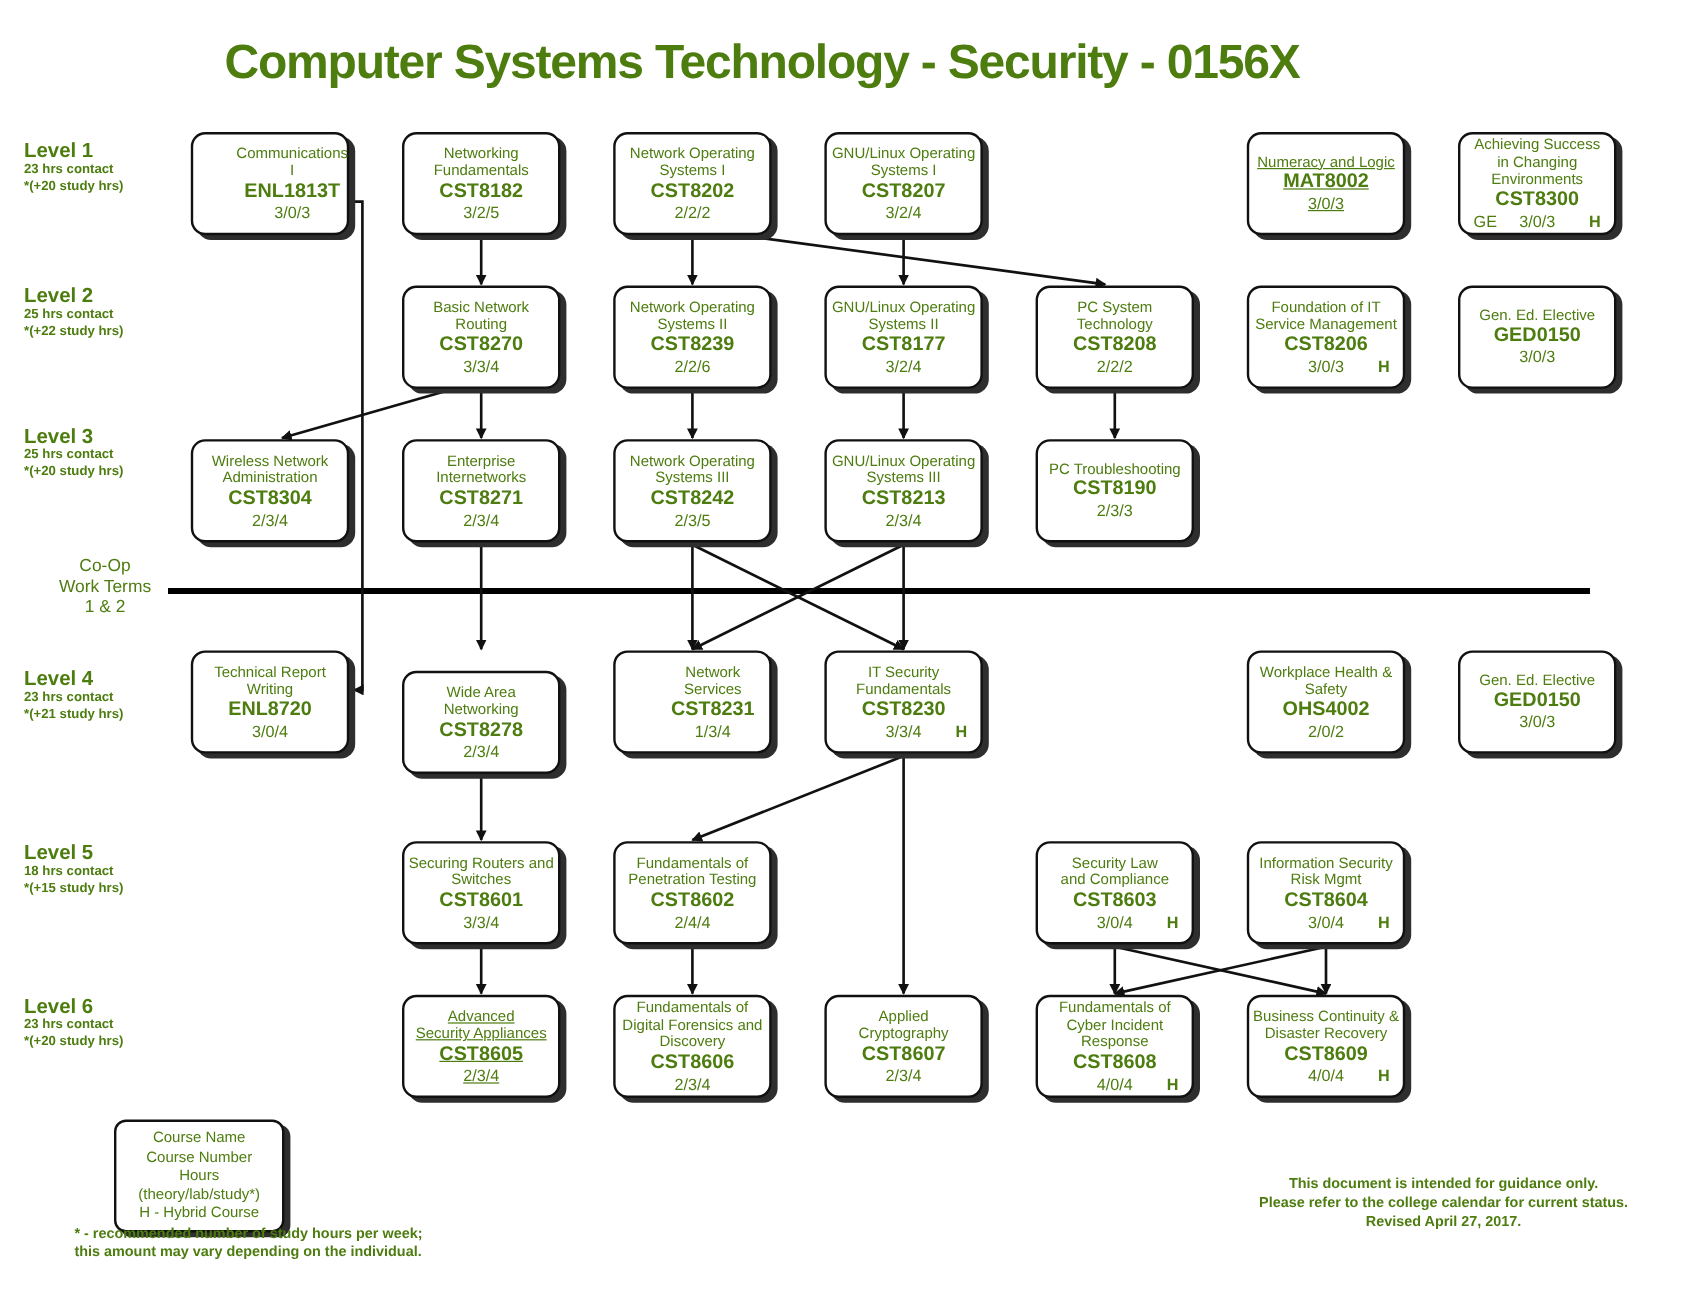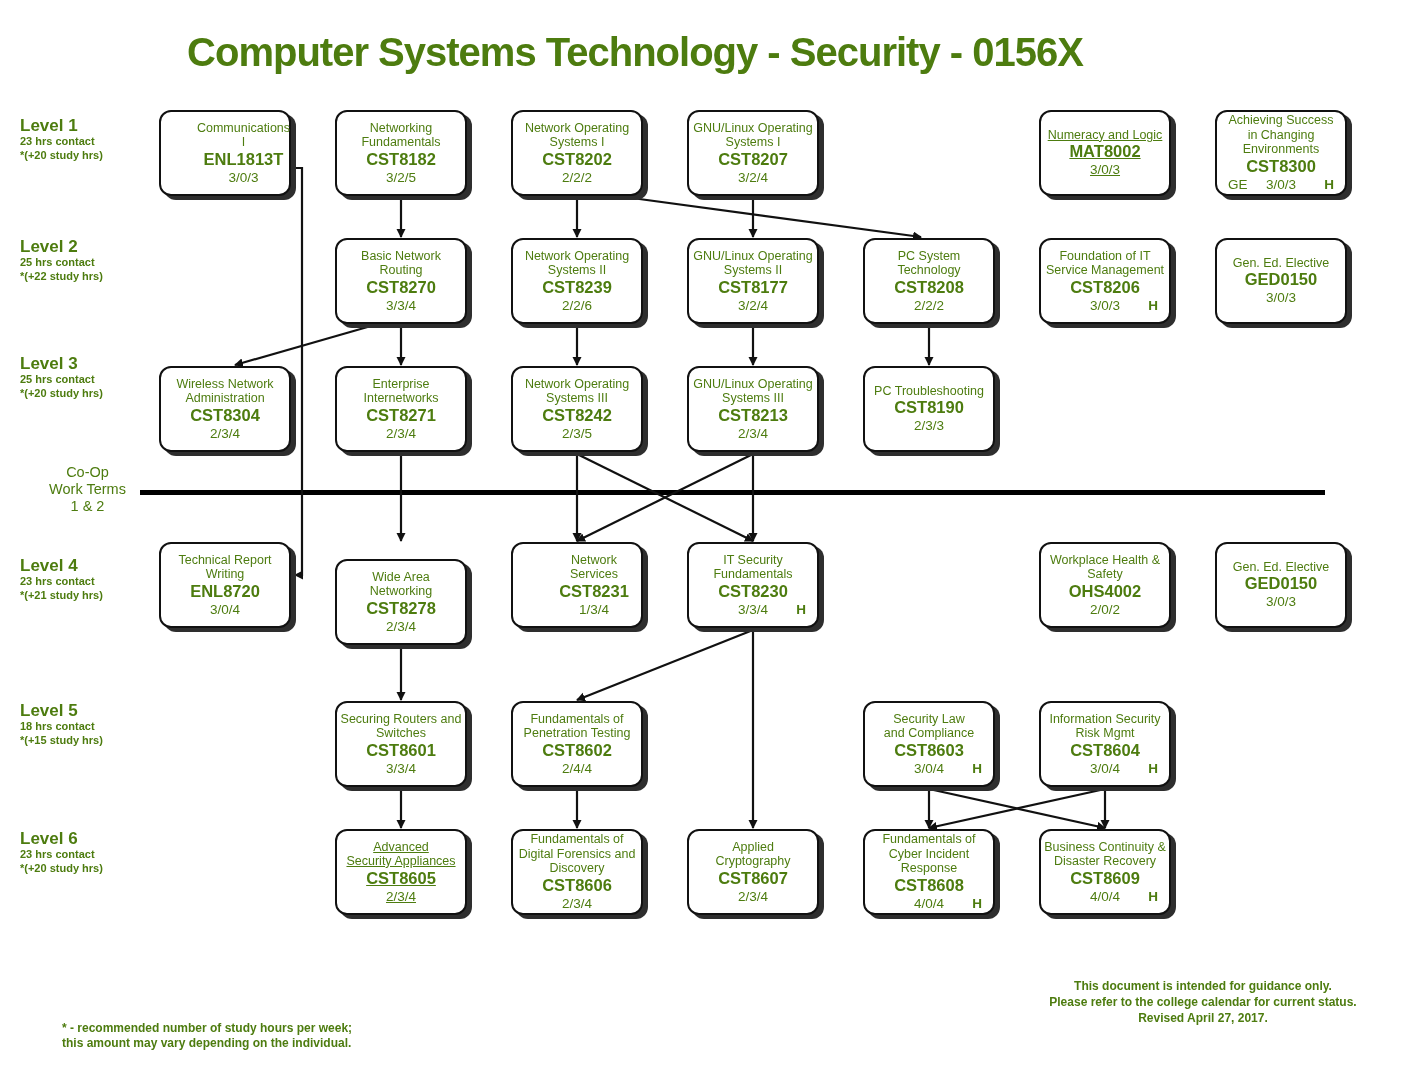--- a/index.html
+++ b/index.html
@@ -297,20 +297,27 @@
         <div class="c-hours"><span>4/0/4</span><span class="h-right">H</span></div>
       </div>
       <div class="course-box" style="left: 1039px; top: 829px;">
         <div class="c-name">Business Continuity &amp;</div>
         <div class="c-name">Disaster Recovery</div>
         <div class="c-code">CST8609</div>
         <div class="c-hours"><span>4/0/4</span><span class="h-right">H</span></div>
       </div>
     </div>
 
+  <div class="legend-box">
+    <div class="legend-line">Course Name</div>
+    <div class="legend-line">Course Number</div>
+    <div class="legend-line">Hours</div>
+    <div class="legend-line">(theory/lab/study*)</div>
+    <div class="legend-line">H - Hybrid Course</div>
+  </div>
 
   <div class="footnote">
     <div>* - recommended number of study hours per week;</div>
     <div>this amount may vary depending on the individual.</div>
   </div>
 
   <div class="notes">
     <div>This document is intended for guidance only.</div>
     <div>Please refer to the college calendar for current status.</div>
     <div>Revised April 27, 2017.</div>

